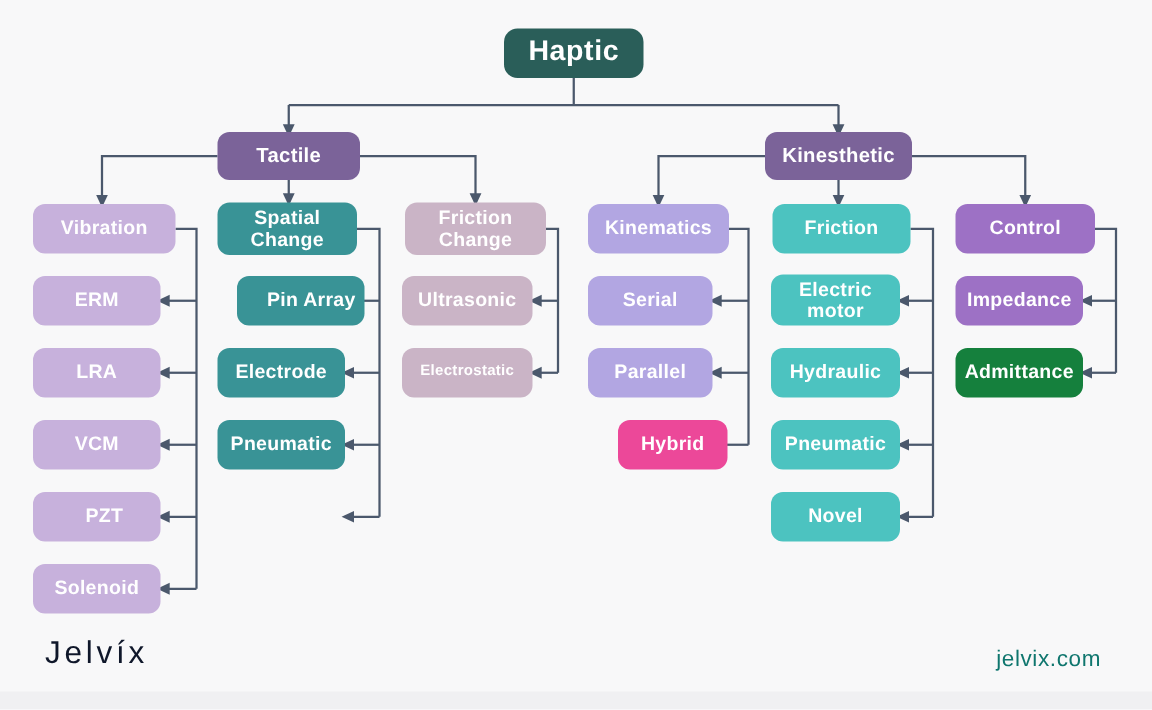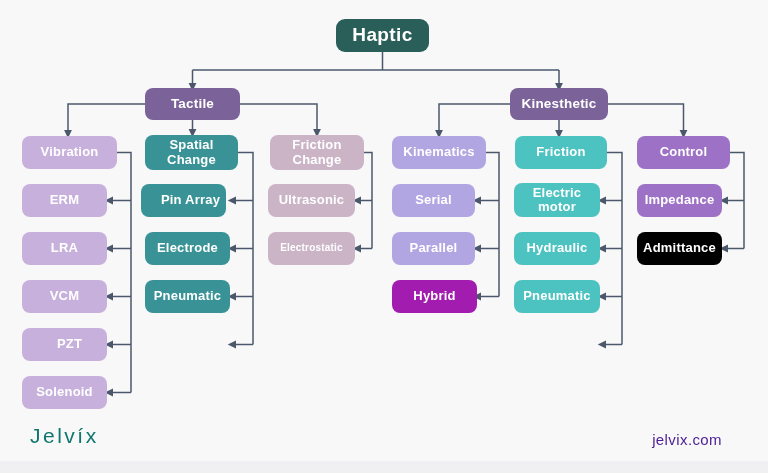--- a/index.html
+++ b/index.html
@@ -25,22 +25,22 @@
   .node.wrap{white-space:normal;padding:2px 0;}
   .node.root{font-size:19px;letter-spacing:0.4px;border-radius:9px;}
   .node.small{font-size:10px;}
   .footer-band{position:absolute;left:0;bottom:0;width:768px;height:12px;background:#f0f0f2;z-index:1;}
   .brand-logo{
     position:absolute;left:30px;top:424px;z-index:2;
     font-size:21px;letter-spacing:2.5px;font-weight:normal;
     color:#4d5870;
   }
   .site-link{
-    position:absolute;right:46px;top:431px;z-index:2;
-    font-size:15px;letter-spacing:0.4px;color:#4c1d95;
+    position:absolute;right:34px;top:431px;z-index:2;
+    font-size:15px;letter-spacing:0.4px;color:#0f766e;
     text-decoration:none;
   }
 </style>
 </head>
 <body>
 
 <div class="canvas">
 
   <svg class="edges" width="768" height="473" viewBox="0 0 768 473">
     <defs>
@@ -119,39 +119,40 @@
   <div class="node" style="left: 510px; top: 88px; width: 98px; height: 32px; font-size: 13.5px; background: rgb(123, 99, 153);">Kinesthetic</div>
 
   <div class="node" style="left: 22px; top: 136px; width: 95px; height: 33px; background: rgb(199, 177, 220);">Vibration</div>
   <div class="node" style="left: 22px; top: 184px; width: 85px; height: 33px; background: rgb(199, 177, 220);">ERM</div>
   <div class="node" style="left: 22px; top: 232px; width: 85px; height: 33px; background: rgb(199, 177, 220);">LRA</div>
   <div class="node" style="left: 22px; top: 280px; width: 85px; height: 33px; background: rgb(199, 177, 220);">VCM</div>
   <div class="node" style="left: 22px; top: 328px; width: 85px; height: 33px; background: rgb(199, 177, 220); padding-left: 10px;">PZT</div>
   <div class="node" style="left: 22px; top: 376px; width: 85px; height: 33px; background: rgb(199, 177, 220);">Solenoid</div>
 
   <div class="node wrap" style="left: 145px; top: 135px; width: 93px; height: 35px; background: rgb(57, 147, 150);">Spatial Change</div>
-  <div class="node" style="left: 141px; top: 184px; width: 85px; height: 33px; background: rgb(57, 147, 150); padding-left: 14px;">Pin Array</div>
+  <div class="node" style="left: 158px; top: 184px; width: 85px; height: 33px; background: rgb(57, 147, 150); padding-left: 14px;">Pin Array</div>
   <div class="node" style="left: 145px; top: 232px; width: 85px; height: 33px; background: rgb(57, 147, 150);">Electrode</div>
   <div class="node" style="left: 145px; top: 280px; width: 85px; height: 33px; background: rgb(57, 147, 150);">Pneumatic</div>
 
   <div class="node wrap" style="left: 270px; top: 135px; width: 94px; height: 35px; background: rgb(202, 180, 198);">Friction Change</div>
   <div class="node" style="left: 268px; top: 184px; width: 87px; height: 33px; background: rgb(202, 180, 198);">Ultrasonic</div>
   <div class="node small" style="left: 268px; top: 232px; width: 87px; height: 33px; background: rgb(202, 180, 198);">Electrostatic</div>
 
   <div class="node" style="left: 392px; top: 136px; width: 94px; height: 33px; background: rgb(178, 166, 226);">Kinematics</div>
   <div class="node" style="left: 392px; top: 184px; width: 83px; height: 33px; background: rgb(178, 166, 226);">Serial</div>
   <div class="node" style="left: 392px; top: 232px; width: 83px; height: 33px; background: rgb(178, 166, 226);">Parallel</div>
-  <div class="node" style="left: 392px; top: 280px; width: 85px; height: 33px; background: #a21caf;">Hybrid</div>
+  <div class="node" style="left: 412px; top: 280px; width: 73px; height: 33px; background: #ec4899;">Hybrid</div>
 
   <div class="node" style="left: 515px; top: 136px; width: 92px; height: 33px; background: rgb(76, 195, 192);">Friction</div>
   <div class="node wrap" style="left: 514px; top: 183px; width: 86px; height: 34px; background: rgb(76, 195, 192);">Electric motor</div>
   <div class="node" style="left: 514px; top: 232px; width: 86px; height: 33px; background: rgb(76, 195, 192);">Hydraulic</div>
   <div class="node" style="left: 514px; top: 280px; width: 86px; height: 33px; background: rgb(76, 195, 192);">Pneumatic</div>
+  <div class="node" style="left: 514px; top: 328px; width: 86px; height: 33px; background: rgb(76, 195, 192);">Novel</div>
 
   <div class="node" style="left: 637px; top: 136px; width: 93px; height: 33px; background: rgb(157, 113, 197);">Control</div>
   <div class="node" style="left: 637px; top: 184px; width: 85px; height: 33px; background: rgb(157, 113, 197);">Impedance</div>
-  <div class="node" style="left: 637px; top: 232px; width: 85px; height: 33px; background: #000000;">Admittance</div>
+  <div class="node" style="left: 637px; top: 232px; width: 85px; height: 33px; background: #15803d;">Admittance</div>
 
   <div class="footer-band"></div>
-  <div class="brand-logo" style="color: #0f766e;">Jelvíx</div>
+  <div class="brand-logo" style="color: #0f172a;">Jelvíx</div>
   <a class="site-link" href="#">jelvix.com</a>
 
 </div>
 
 </body></html>

